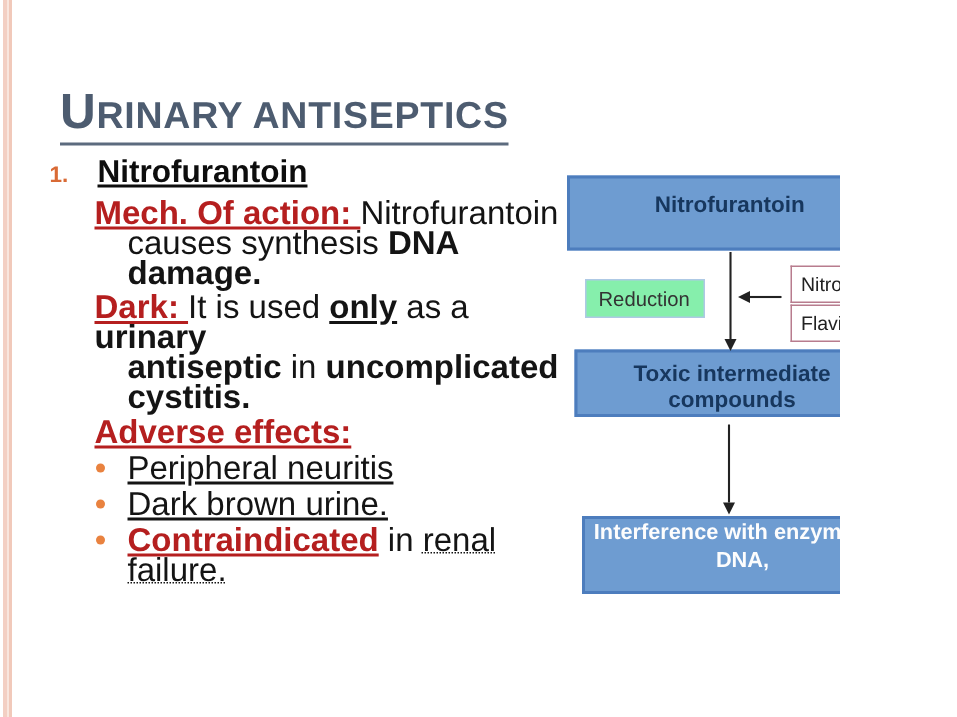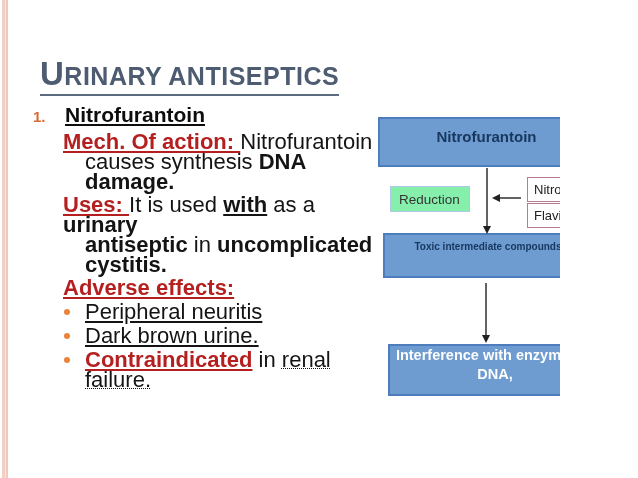--- a/index.html
+++ b/index.html
@@ -40,21 +40,21 @@
   .seg-dot{text-decoration:underline dotted 1px;text-align:center;}
   .bullet{display:flex; margin-left:28px; margin-top:4px;}
   .dot{flex:0 0 auto; width:6px; height:6px; border-radius:50%; background:#e9823f; margin:7px 15px 0 3px;}
   .btext{flex:1;}
   
   .bluebox{
     position:absolute; box-sizing:border-box; background:#6e9cd1;
     border:2px solid #4d7dbd; color:#17375e; font-weight:700; text-align:center;
   }
   .box-nitro{left:378px; top:117px; width:217px; height:50px; font-size:15px; padding-top:9px;}
-  .box-toxic{left:383px; top:233px; width:210px; height:45px; font-size:10px; padding-top:6px;}
+  .box-toxic{left:383px; top:233px; width:210px; height:45px; font-size:15px; padding-top:6px;}
   .box-interf{
     left:388px; top:344px; width:214px; height:52px; font-size:14.5px; line-height:19px;
     color:#fdfdfd; display:flex; flex-direction:row; justify-content:center;
   }
   .whitebox{
     position:absolute; box-sizing:border-box; background:#86efac;
     border:1px solid #aec9e5; color:#333333; font-size:13.5px;
     display:flex; align-items:center; padding-left:8px;
   }
   .box-reduction{left:390px; top:186px; width:80px; height:26px;}
@@ -79,21 +79,21 @@
 
   <div class="body">
     <div class="heading-row">
       <span class="num">1.</span>
       <span class="drug">Nitrofurantoin</span>
     </div>
 
     <div class="line l-label"><span class="seg-red">Mech. Of action: </span><span>Nitrofurantoin</span></div>
     <div class="line l-cont"><span>causes synthesis </span><span class="seg-b">DNA damage.</span></div>
 
-    <div class="line l-label gap"><span class="seg-red">Uses: </span><span>It is used </span><span class="seg-bu">with</span><span> as a </span><span class="seg-b">urinary</span></div>
+    <div class="line l-label gap"><span class="seg-red">Dark: </span><span>It is used </span><span class="seg-bu">only</span><span> as a </span><span class="seg-b">urinary</span></div>
     <div class="line l-cont"><span class="seg-b">antiseptic</span><span> in </span><span class="seg-b">uncomplicated</span></div>
     <div class="line l-cont"><span class="seg-b">cystitis.</span></div>
 
     <div class="line l-label gap"><span class="seg-red">Adverse effects:</span></div>
 
     <div class="bullet">
       <span class="dot"></span>
       <div class="btext line"><span class="seg-u">Peripheral neuritis</span></div>
     </div>
     <div class="bullet">

